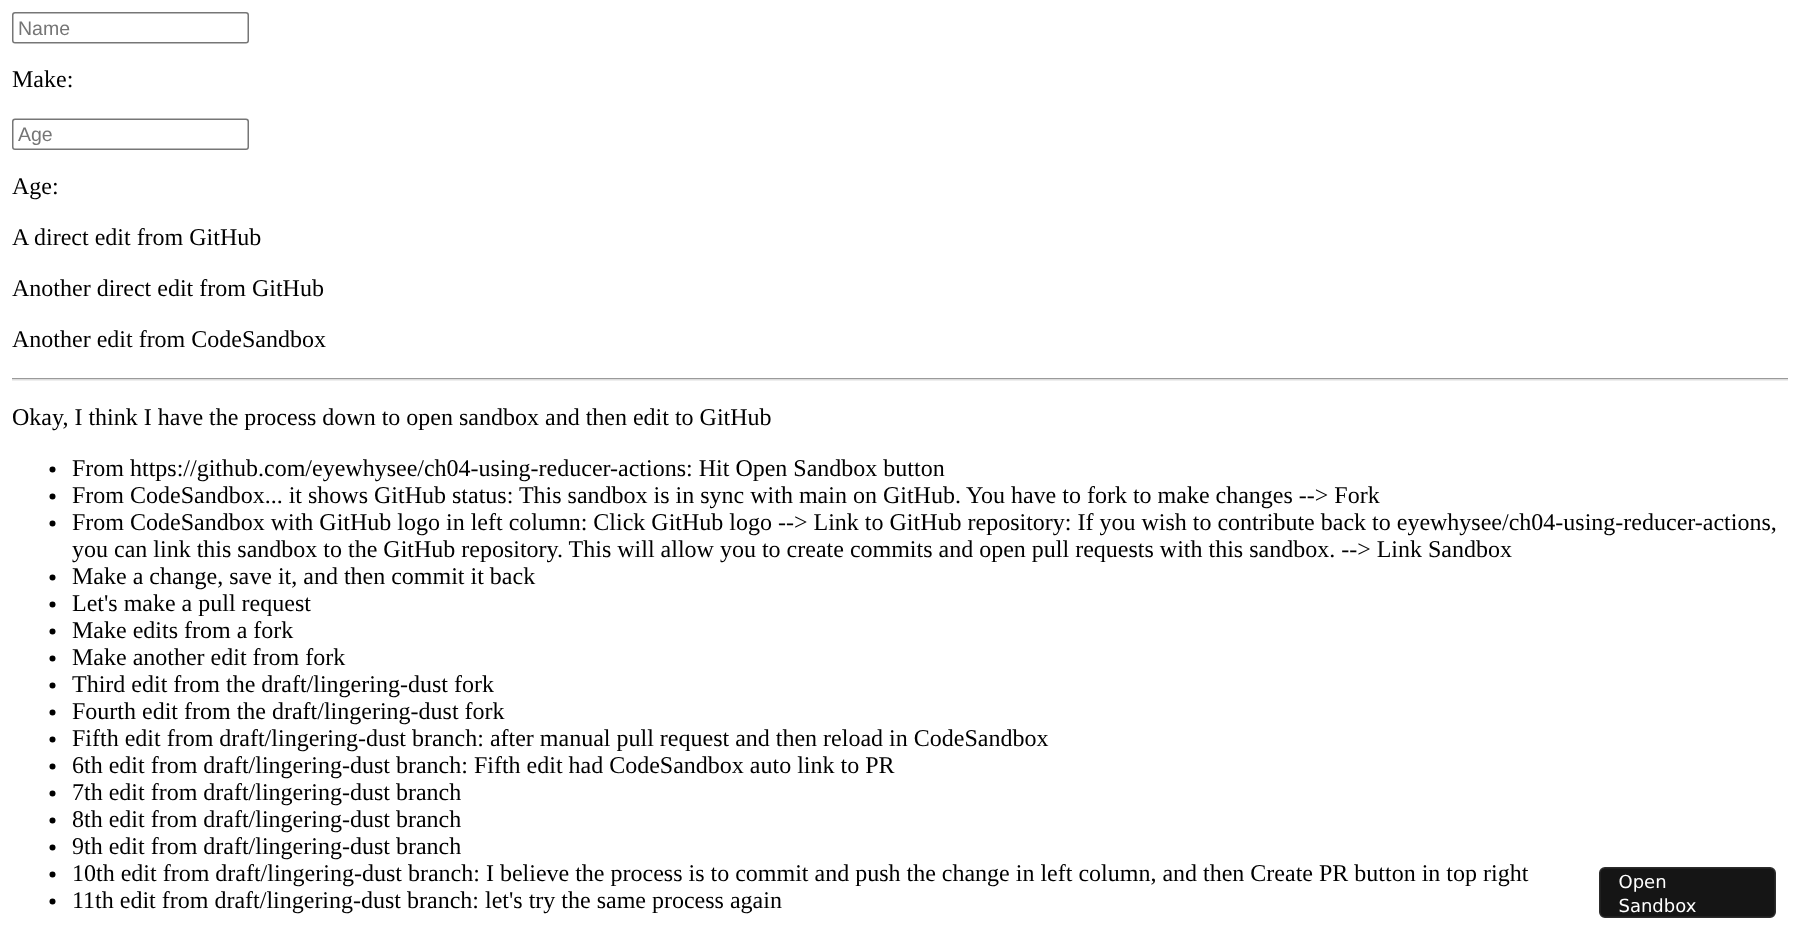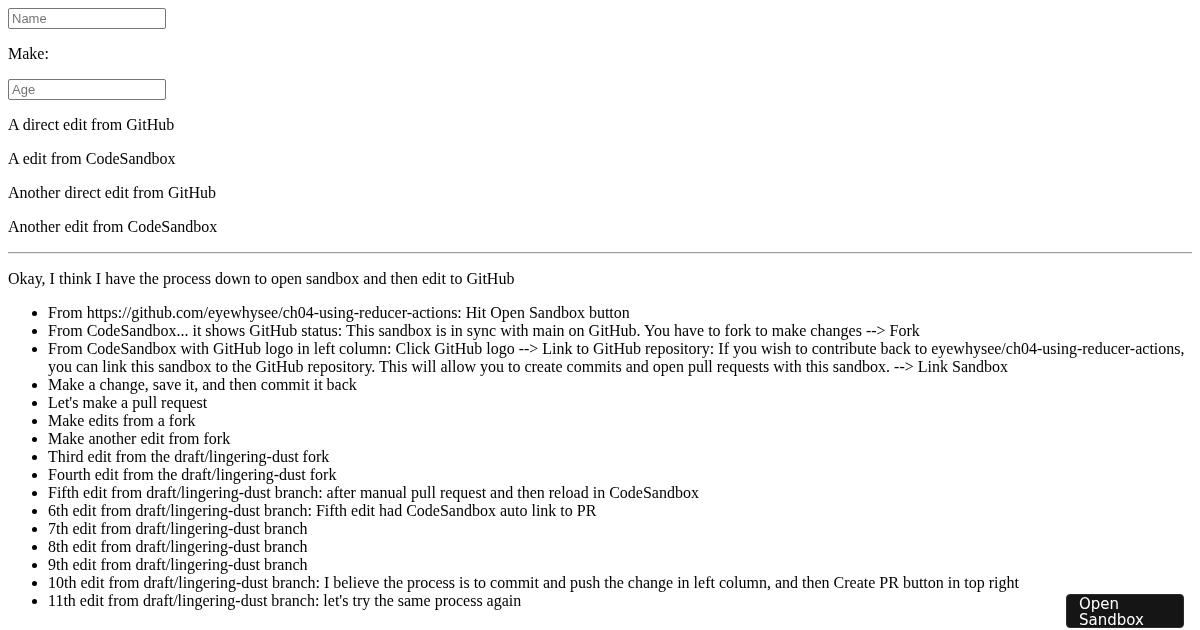--- a/index.html
+++ b/index.html
@@ -55,51 +55,51 @@
     margin: 16px 0;
     padding-left: 40px;
   }
   ul li {
     margin: 0;
     line-height: 18px;
   }
   .open-sandbox {
     position: absolute;
     left: 1066px;
-    top: 594px;
+    top: 578px;
     width: 118px;
     height: 34px;
     box-sizing: border-box;
     background: #151515;
     border: 1px solid #2c2c2c;
     border-radius: 4px;
     color: #ffffff;
     font-family: "DejaVu Sans", "Liberation Sans", sans-serif;
-    font-size: 15px;
+    font-size: 12px;
     line-height: 16px;
     padding: 1px 12px;
     text-align: left;
     cursor: pointer;
   }
   .open-sandbox span {
     display: block;
     width: 60px;
   }
 </style>
 </head>
 <body>
 
 <div class="page">
   <input class="text-input" type="text" placeholder="Name" style="">
   <p class="label">Make:</p>
 
   <input class="text-input" type="text" placeholder="Age" style="">
+  <p class="label">Age:</p>
 
   <p>A direct edit from GitHub</p>
-  <p>A edit from CodeSandbox</p>
   <p>Another direct edit from GitHub</p>
   <p>Another edit from CodeSandbox</p>
 
   <hr>
 
   <p>Okay, I think I have the process down to open sandbox and then edit to GitHub</p>
 
   <ul>
     <li>From https://github.com/eyewhysee/ch04-using-reducer-actions: Hit Open Sandbox button</li>
     <li>From CodeSandbox... it shows GitHub status: This sandbox is in sync with main on GitHub. You have to fork to make changes --&gt; Fork</li>

